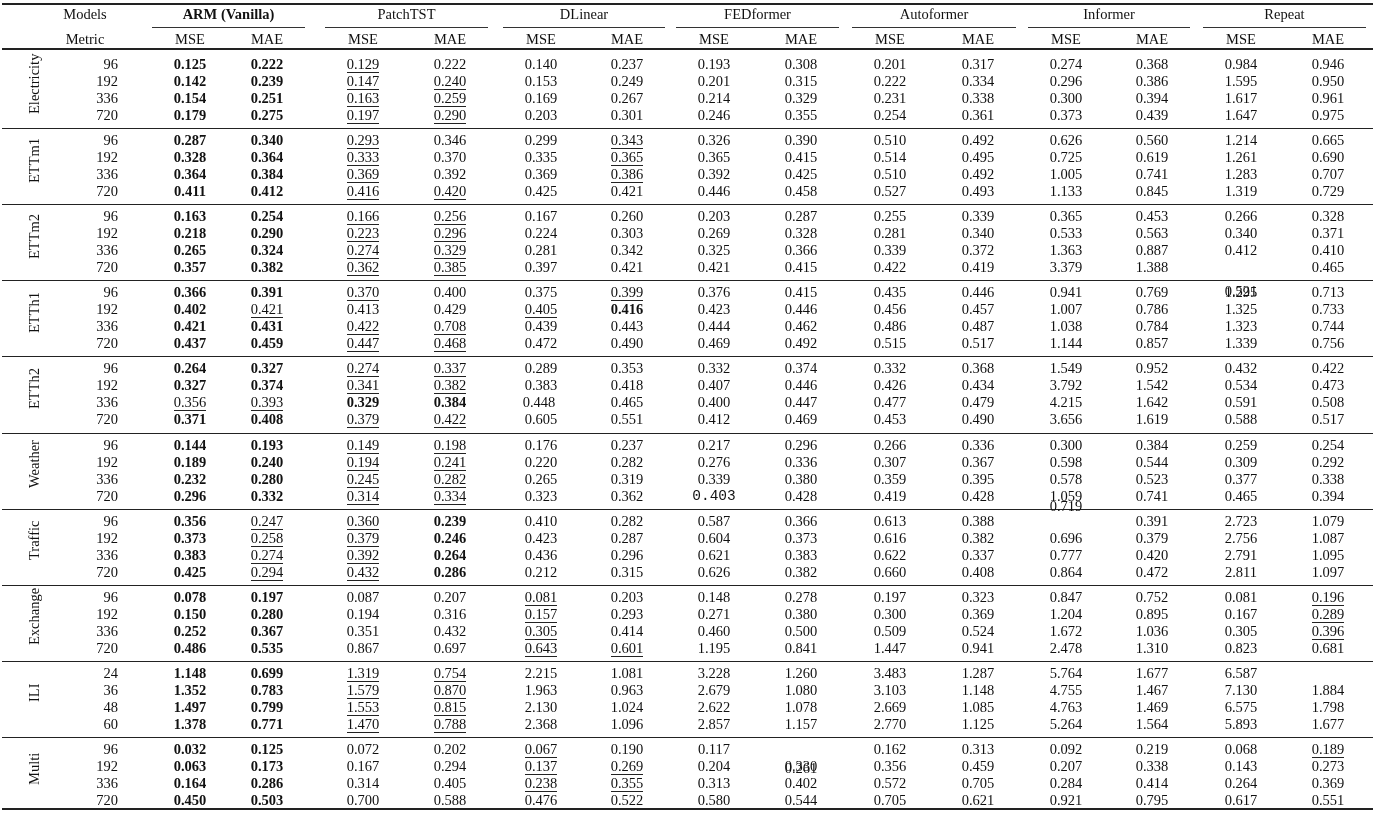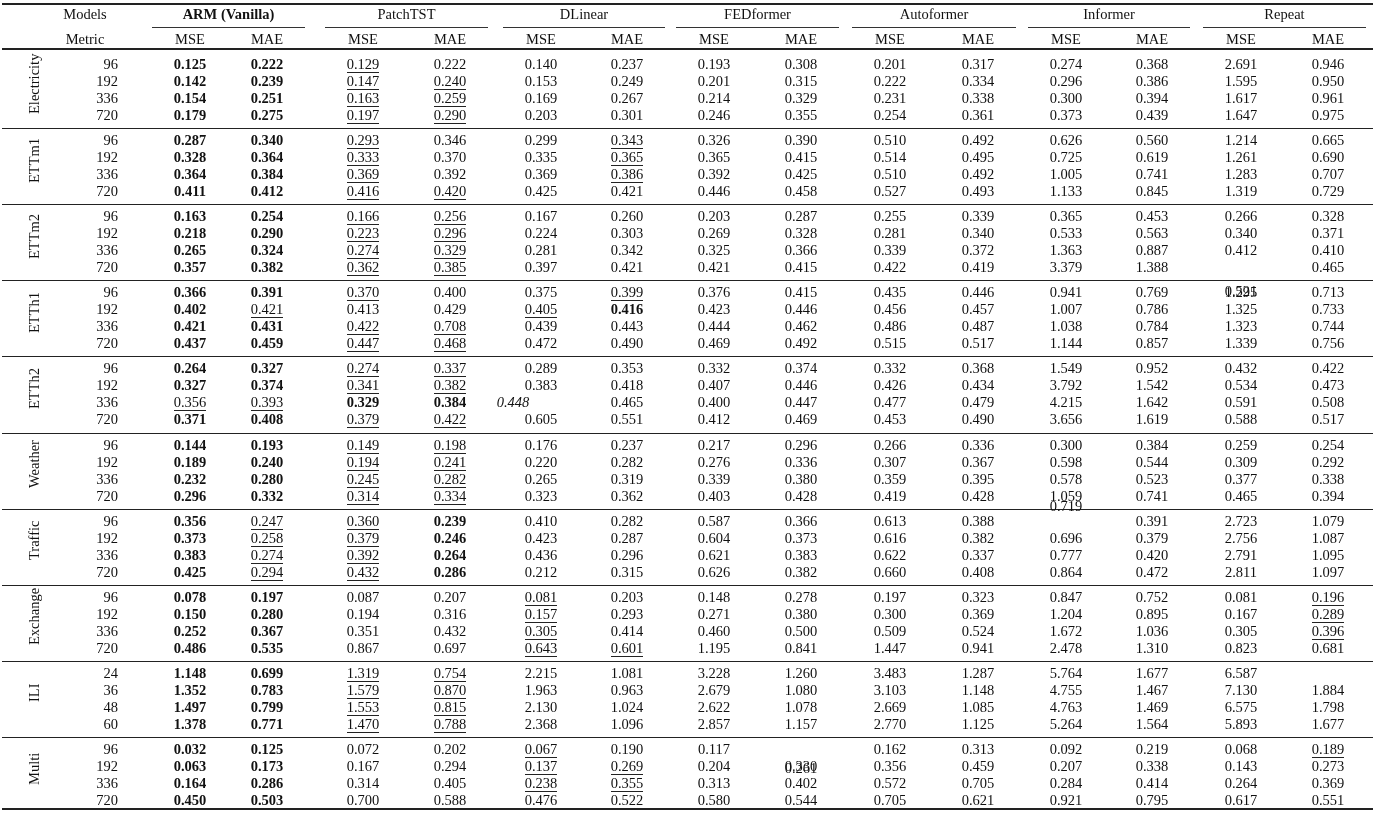--- a/index.html
+++ b/index.html
@@ -60,21 +60,21 @@
       <div class="cell u" style="left: 328px; top: 56px;"><span>0.129</span></div>
       <div class="cell" style="left: 415px; top: 56px;"><span>0.222</span></div>
       <div class="cell" style="left: 506px; top: 56px;"><span>0.140</span></div>
       <div class="cell" style="left: 592px; top: 56px;"><span>0.237</span></div>
       <div class="cell" style="left: 679px; top: 56px;"><span>0.193</span></div>
       <div class="cell" style="left: 766px; top: 56px;"><span>0.308</span></div>
       <div class="cell" style="left: 855px; top: 56px;"><span>0.201</span></div>
       <div class="cell" style="left: 943px; top: 56px;"><span>0.317</span></div>
       <div class="cell" style="left: 1031px; top: 56px;"><span>0.274</span></div>
       <div class="cell" style="left: 1117px; top: 56px;"><span>0.368</span></div>
-      <div class="cell" style="left: 1206px; top: 56px;"><span>2.691</span></div>
+      <div class="cell" style="left: 1206px; top: 56px;"><span>0.984</span></div>
       <div class="cell" style="left: 1293px; top: 56px;"><span>0.946</span></div>
       <div class="hz" style="left: 78px; top: 73px;">192</div>
       <div class="cell b" style="left: 155px; top: 73px;"><span>0.142</span></div>
       <div class="cell b" style="left: 232px; top: 73px;"><span>0.239</span></div>
       <div class="cell u" style="left: 328px; top: 73px;"><span>0.147</span></div>
       <div class="cell u" style="left: 415px; top: 73px;"><span>0.240</span></div>
       <div class="cell" style="left: 506px; top: 73px;"><span>0.153</span></div>
       <div class="cell" style="left: 592px; top: 73px;"><span>0.249</span></div>
       <div class="cell" style="left: 679px; top: 73px;"><span>0.201</span></div>
       <div class="cell" style="left: 766px; top: 73px;"><span>0.315</span></div>
@@ -330,21 +330,21 @@
       <div class="cell" style="left: 943px; top: 377.4px;"><span>0.434</span></div>
       <div class="cell" style="left: 1031px; top: 377.4px;"><span>3.792</span></div>
       <div class="cell" style="left: 1117px; top: 377.4px;"><span>1.542</span></div>
       <div class="cell" style="left: 1206px; top: 377.4px;"><span>0.534</span></div>
       <div class="cell" style="left: 1293px; top: 377.4px;"><span>0.473</span></div>
       <div class="hz" style="left: 78px; top: 394.4px;">336</div>
       <div class="cell u" style="left: 155px; top: 394.4px;"><span>0.356</span></div>
       <div class="cell u" style="left: 232px; top: 394.4px;"><span>0.393</span></div>
       <div class="cell b" style="left: 328px; top: 394.4px;"><span>0.329</span></div>
       <div class="cell b" style="left: 415px; top: 394.4px;"><span>0.384</span></div>
-      <div class="cell" style="left: 478px; top: 394.4px; font-style: italic;"><span>0.448</span></div>
+      <div class="cell" style="left: 504px; top: 394.4px;"><span>0.448</span></div>
       <div class="cell" style="left: 592px; top: 394.4px;"><span>0.465</span></div>
       <div class="cell" style="left: 679px; top: 394.4px;"><span>0.400</span></div>
       <div class="cell" style="left: 766px; top: 394.4px;"><span>0.447</span></div>
       <div class="cell" style="left: 855px; top: 394.4px;"><span>0.477</span></div>
       <div class="cell" style="left: 943px; top: 394.4px;"><span>0.479</span></div>
       <div class="cell" style="left: 1031px; top: 394.4px;"><span>4.215</span></div>
       <div class="cell" style="left: 1117px; top: 394.4px;"><span>1.642</span></div>
       <div class="cell" style="left: 1206px; top: 394.4px;"><span>0.591</span></div>
       <div class="cell" style="left: 1293px; top: 394.4px;"><span>0.508</span></div>
       <div class="hz" style="left: 78px; top: 411.4px;">720</div>
@@ -409,21 +409,21 @@
       <div class="cell" style="left: 1117px; top: 470.5px;"><span>0.523</span></div>
       <div class="cell" style="left: 1206px; top: 470.5px;"><span>0.377</span></div>
       <div class="cell" style="left: 1293px; top: 470.5px;"><span>0.338</span></div>
       <div class="hz" style="left: 78px; top: 487.5px;">720</div>
       <div class="cell b" style="left: 155px; top: 487.5px;"><span>0.296</span></div>
       <div class="cell b" style="left: 232px; top: 487.5px;"><span>0.332</span></div>
       <div class="cell u" style="left: 328px; top: 487.5px;"><span>0.314</span></div>
       <div class="cell u" style="left: 415px; top: 487.5px;"><span>0.334</span></div>
       <div class="cell" style="left: 506px; top: 487.5px;"><span>0.323</span></div>
       <div class="cell" style="left: 592px; top: 487.5px;"><span>0.362</span></div>
-      <div class="cell" style="left: 679px; top: 487.5px;"><span>0.403</span></div>
+      <div class="cell" style="left: 679px; top: 487.5px; font-family: Liberation Mono, monospace;"><span>0.403</span></div>
       <div class="cell" style="left: 766px; top: 487.5px;"><span>0.428</span></div>
       <div class="cell" style="left: 855px; top: 487.5px;"><span>0.419</span></div>
       <div class="cell" style="left: 943px; top: 487.5px;"><span>0.428</span></div>
       <div class="cell" style="left: 1031px; top: 487.5px;"><span>1.059</span></div>
       <div class="cell" style="left: 1117px; top: 487.5px;"><span>0.741</span></div>
       <div class="cell" style="left: 1206px; top: 487.5px;"><span>0.465</span></div>
       <div class="cell" style="left: 1293px; top: 487.5px;"><span>0.394</span></div>
       <div class="rule" style="top: 508.6px; height: 1px;"></div>
       <div class="ds" style="top: 560.342px; left: 26px;">Traffic</div>
       <div class="hz" style="left: 78px; top: 512.6px;">96</div>

